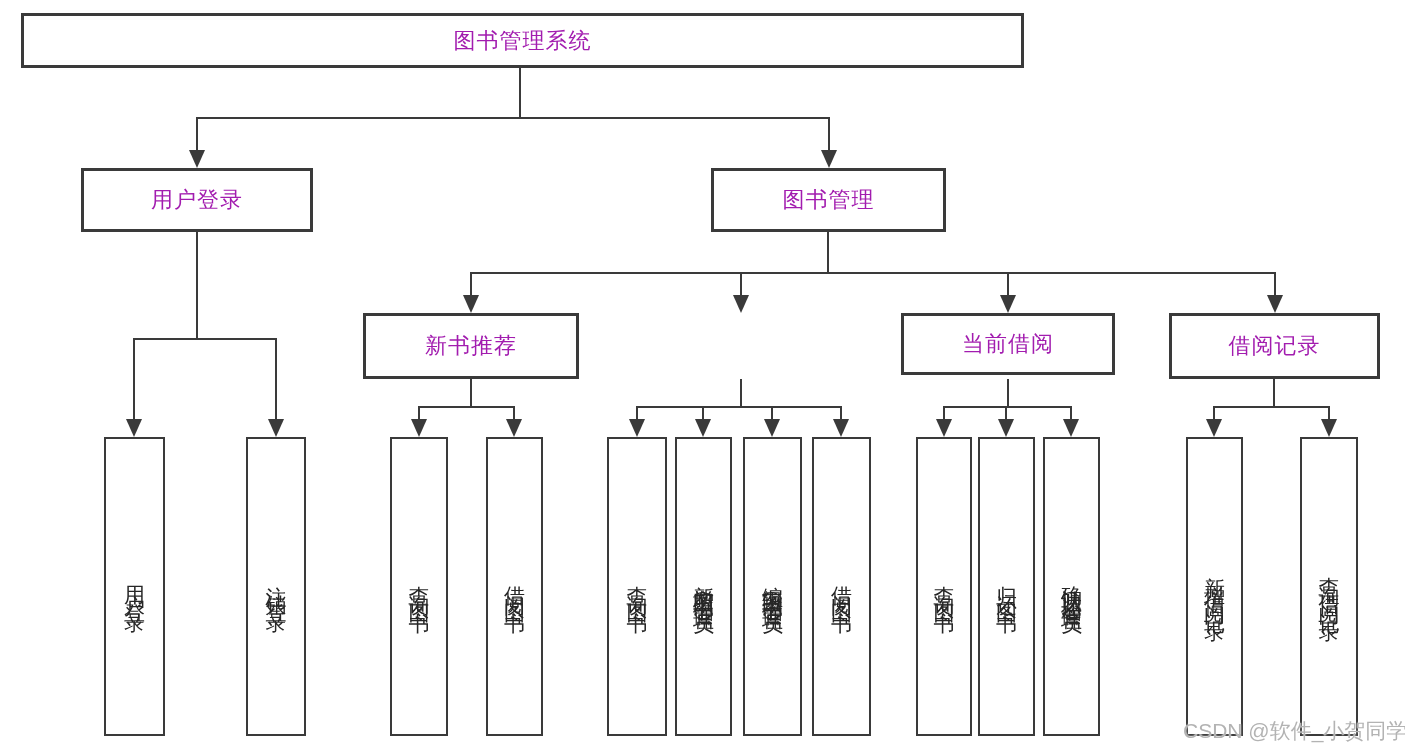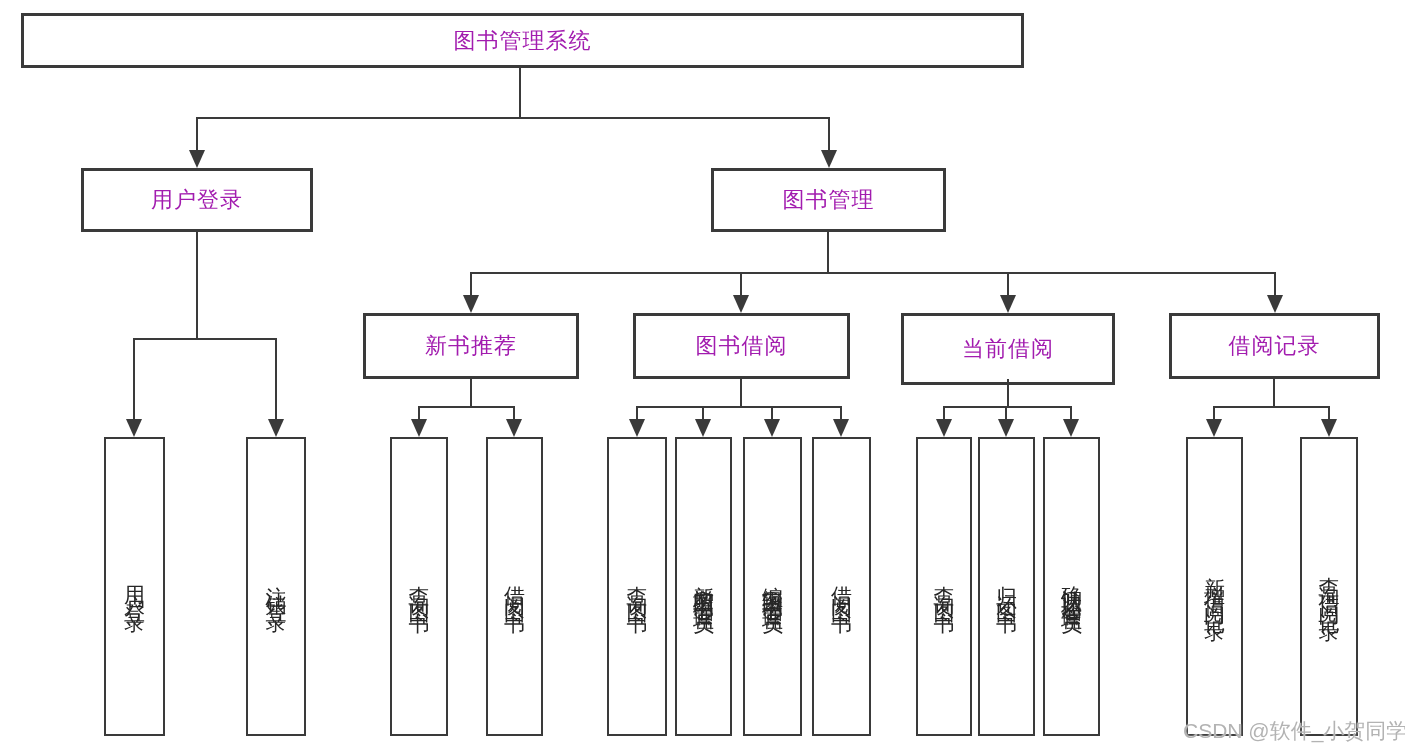--- a/index.html
+++ b/index.html
@@ -76,24 +76,21 @@
   <div class="vl" style="left:740px; top:272px; height:23px;"></div>
   <div class="ar" style="left:733px; top:295px;"></div>
   <div class="vl" style="left:1007px; top:272px; height:23px;"></div>
   <div class="ar" style="left:1000px; top:295px;"></div>
   <div class="vl" style="left:1274px; top:272px; height:23px;"></div>
   <div class="ar" style="left:1267px; top:295px;"></div>
 
   <div class="hbox" style="left:363px; top:313px; width:216px; height:66px;text-align:center;">
     <span>新书推荐</span>
   </div>
-  <div class="hbox" style="left:633px; top:313px; width:217px; height:66px;">
-    <span>图书借阅</span>
-  </div>
-  <div class="hbox" style="left:901px; top:313px; width:214px; height:72px;">
+  <div class="hbox" style="left:901px; top:313px; width:214px; height:62px;">
     <span>当前借阅</span>
   </div>
   <div class="hbox" style="left:1169px; top:313px; width:211px; height:66px;">
     <span>借阅记录</span>
   </div>
 
   <div class="vl" style="left:470px; top:379px; height:27px;"></div>
   <div class="hl" style="left:418px; top:406px; width:97px;"></div>
   <div class="vl" style="left:418px; top:406px; height:13px;"></div>
   <div class="ar" style="left:411px; top:419px;"></div>

